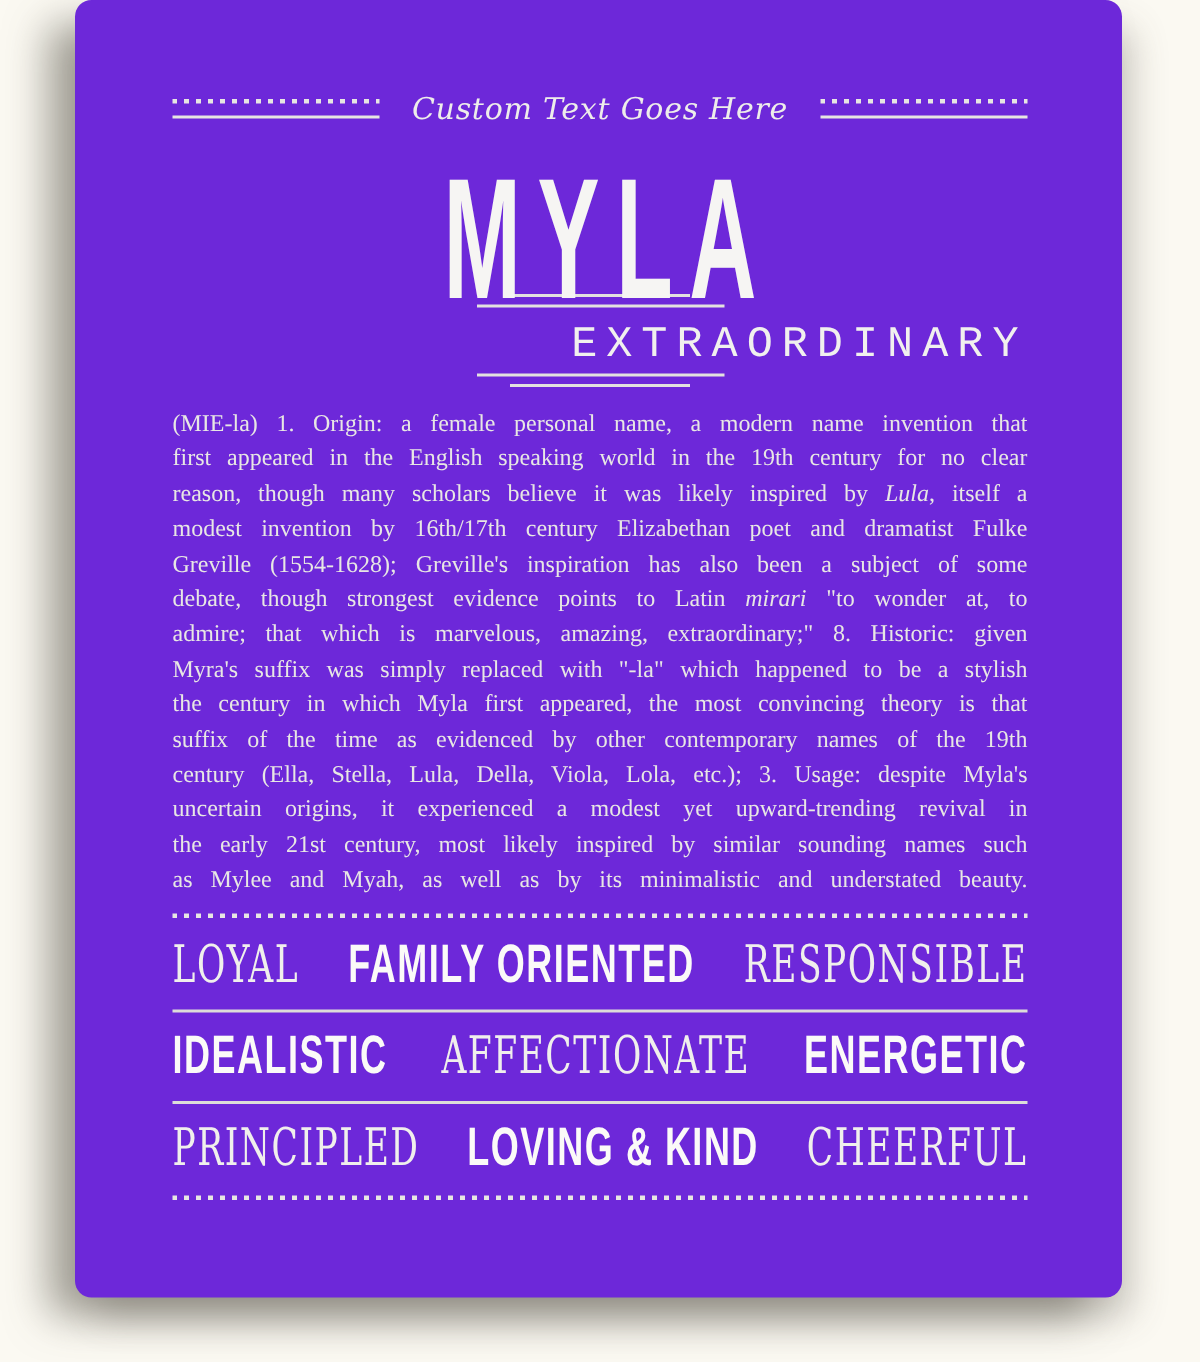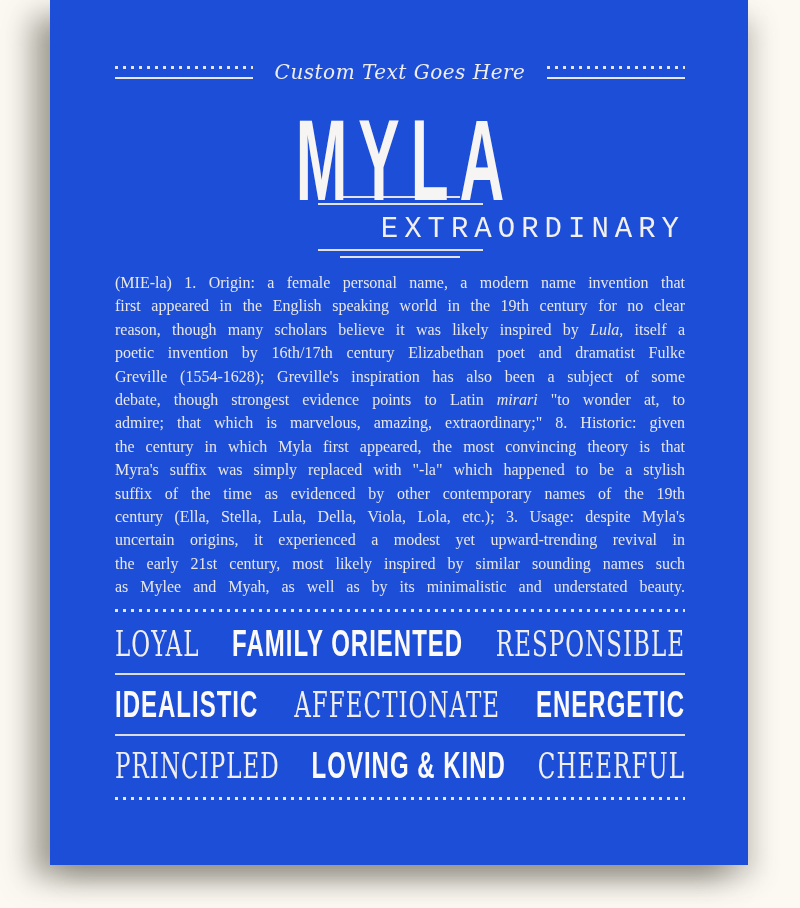--- a/index.html
+++ b/index.html
@@ -5,22 +5,23 @@
   html,body{margin:0;padding:0;}
   body{
     width:800px;height:908px;
     background:#fbf9f2;
     font-family:"Liberation Sans",sans-serif;
     overflow:hidden;
   }
   .stage{position:relative;width:800px;height:908px;background:#fbf9f2;overflow:hidden;}
   .print{
     position:absolute;left:50px;top:0;width:698px;height:865px;
-    background:#1d4ed8;
+    background:#6d28d9;
     box-shadow:-20px 14px 28px -2px rgba(88,84,72,.55), 10px 16px 24px -4px rgba(88,84,72,.30);
+    border-radius:11px;
   }
   .content{position:absolute;left:65px;top:0;width:570px;}
 
   
   .ornament-row{margin-top:52px;height:40px;display:flex;align-items:center;gap:22px;}
   .dotline{
     flex:1;height:11px;
     border-bottom:2px solid #e7e6e2;
     background:repeating-linear-gradient(90deg,#e7e6e2 0 3px,transparent 3px 8px);
     background-size:100% 3px;background-repeat:no-repeat;background-position:left top;
@@ -98,26 +99,26 @@
 
       <div class="dbl flip dbl-b">
         <div class="l-long"></div>
         <div class="l-short"></div>
       </div>
 
       <div class="definition">
         <div class="bline"><span>(MIE-la)  1. Origin:  a female personal name, a modern name invention that</span><span class="it"></span><span></span></div>
         <div class="bline"><span>first appeared in the English speaking world in the 19th century for no clear</span><span class="it"></span><span></span></div>
         <div class="bline"><span>reason, though many scholars believe it was likely inspired by </span><span class="it">Lula</span><span>, itself a</span></div>
-        <div class="bline"><span>poetic invention by 16th/17th century Elizabethan poet and dramatist Fulke</span><span class="it"></span><span></span></div>
+        <div class="bline"><span>modest invention by 16th/17th century Elizabethan poet and dramatist Fulke</span><span class="it"></span><span></span></div>
         <div class="bline"><span>Greville (1554-1628); Greville's inspiration has also been a subject of some</span><span class="it"></span><span></span></div>
         <div class="bline"><span>debate, though strongest evidence points to Latin </span><span class="it">mirari</span><span> "to wonder at, to</span></div>
         <div class="bline"><span>admire; that which is marvelous, amazing, extraordinary;"  8. Historic:  given</span><span class="it"></span><span></span></div>
+        <div class="bline"><span>Myra's suffix was simply replaced with "-la" which happened to be a stylish</span><span class="it"></span><span></span></div>
         <div class="bline"><span>the century in which Myla first appeared, the most convincing theory is that</span><span class="it"></span><span></span></div>
-        <div class="bline"><span>Myra's suffix was simply replaced with "-la" which happened to be a stylish</span><span class="it"></span><span></span></div>
         <div class="bline"><span>suffix of the time as evidenced by other contemporary names of the 19th</span><span class="it"></span><span></span></div>
         <div class="bline"><span>century (Ella, Stella, Lula, Della, Viola, Lola, etc.);  3. Usage:  despite Myla's</span><span class="it"></span><span></span></div>
         <div class="bline"><span>uncertain origins, it experienced a modest yet upward-trending revival in</span><span class="it"></span><span></span></div>
         <div class="bline"><span>the early 21st century, most likely inspired by similar sounding names such</span><span class="it"></span><span></span></div>
         <div class="bline"><span>as Mylee and Myah, as well as by its minimalistic and understated beauty.</span><span class="it"></span><span></span></div>
       </div>
 
       <div class="dots dots-top"></div>
 
       <div class="trow-wrap first">

